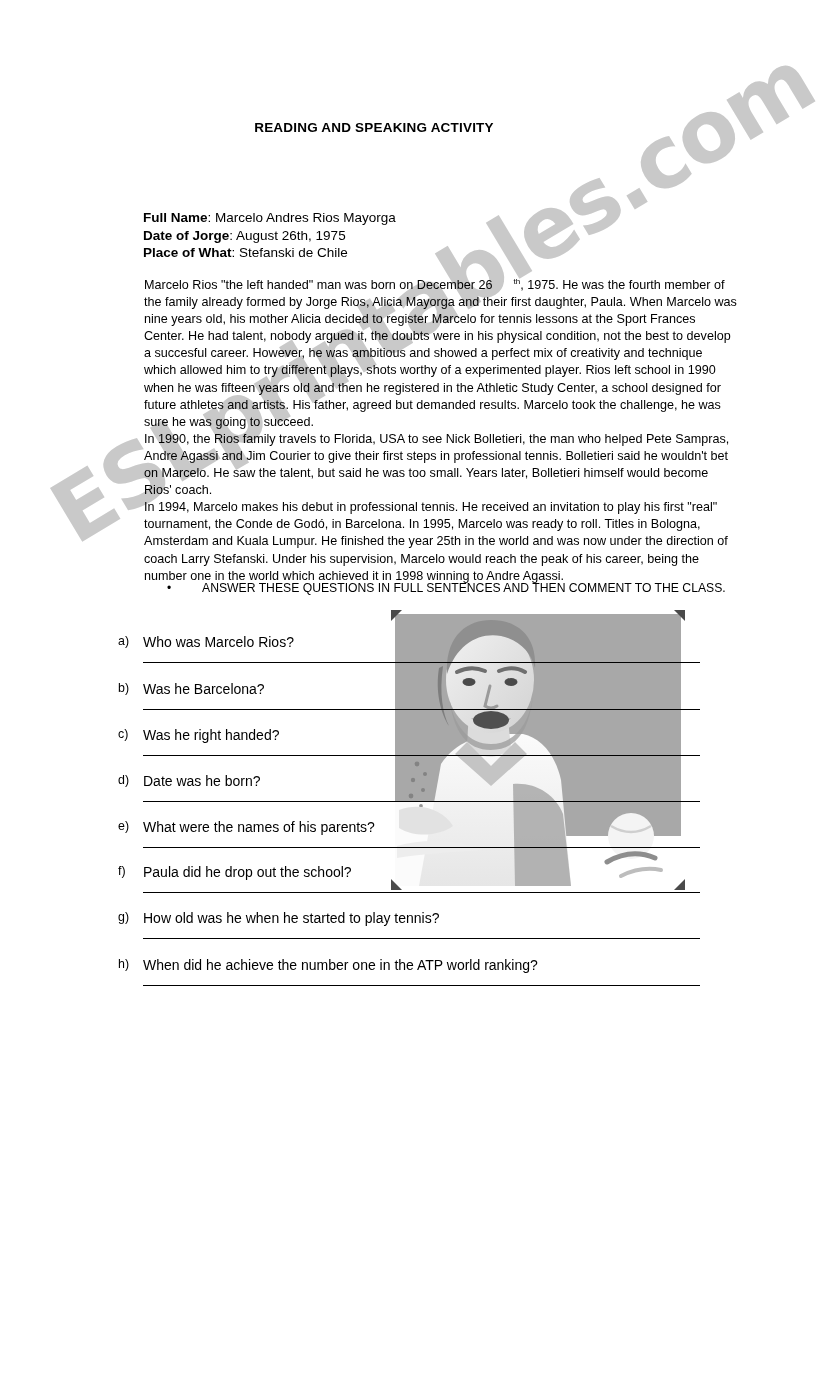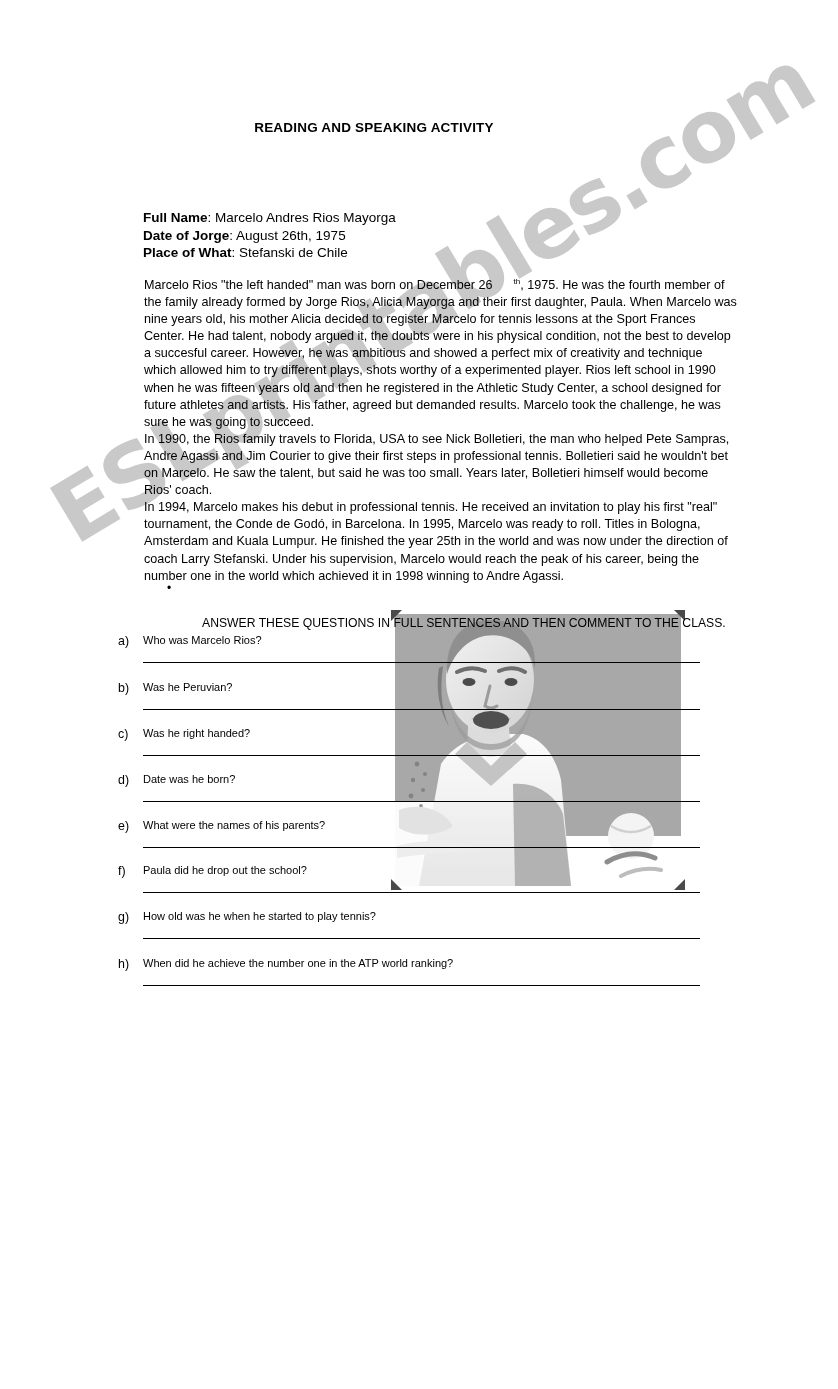--- a/index.html
+++ b/index.html
@@ -113,21 +113,20 @@
   .instruction .bullet {
     position: absolute;
     left: 0px;
     top: 0px;
     font-size: 12px;
     line-height: 16.5px;
   }
   .instruction .itext {
     display: block;
     margin-left: 35px;
-    margin-top: 35px;
   }
 
   
   .photo-wrap {
     position: absolute;
     left: 395px;
     top: 614px;
     width: 286px;
     height: 272px;
     z-index: 6;
@@ -167,21 +166,21 @@
   .qlabel {
     position: absolute;
     left: 0;
     top: 0;
     font-size: 12.4px;
   }
   .qtext {
     position: absolute;
     left: 25px;
     top: 0;
-    font-size: 11px;
+    font-size: 14px;
     white-space: nowrap;
   }
   .answer-line {
     position: absolute;
     left: 25px;
     width: 557px;
     height: 0;
     border-top: 1px solid #000000;
   }
 </style>
@@ -294,21 +293,21 @@
   <div class="questions">
 
     <div class="qrow" style="top:634px">
       <span class="qlabel">a)</span>
       <span class="qtext">Who was Marcelo Rios?</span>
       <div class="answer-line" style="top:28px"></div>
     </div>
 
     <div class="qrow" style="top:681px">
       <span class="qlabel">b)</span>
-      <span class="qtext">Was he Peruvian?</span>
+      <span class="qtext">Was he Barcelona?</span>
       <div class="answer-line" style="top:28px"></div>
     </div>
 
     <div class="qrow" style="top:727px">
       <span class="qlabel">c)</span>
       <span class="qtext">Was he right handed?</span>
       <div class="answer-line" style="top:28px"></div>
     </div>
 
     <div class="qrow" style="top:773px">

